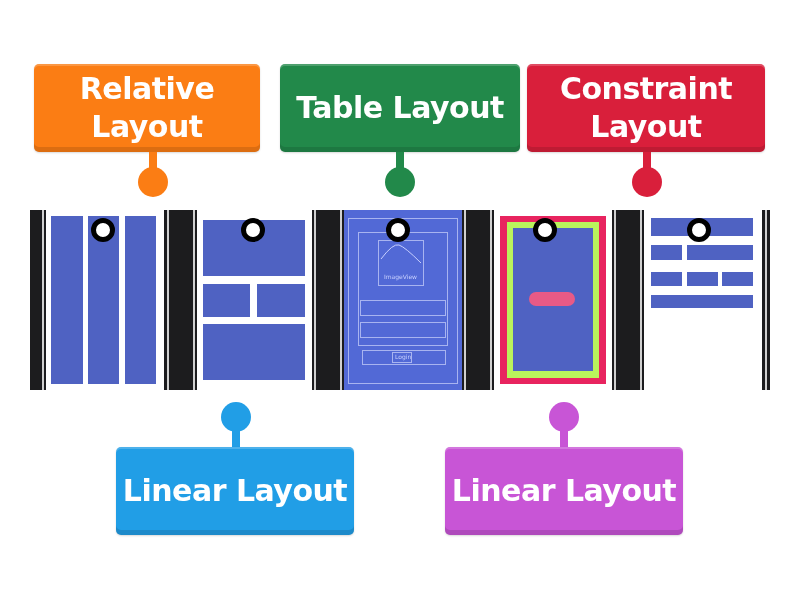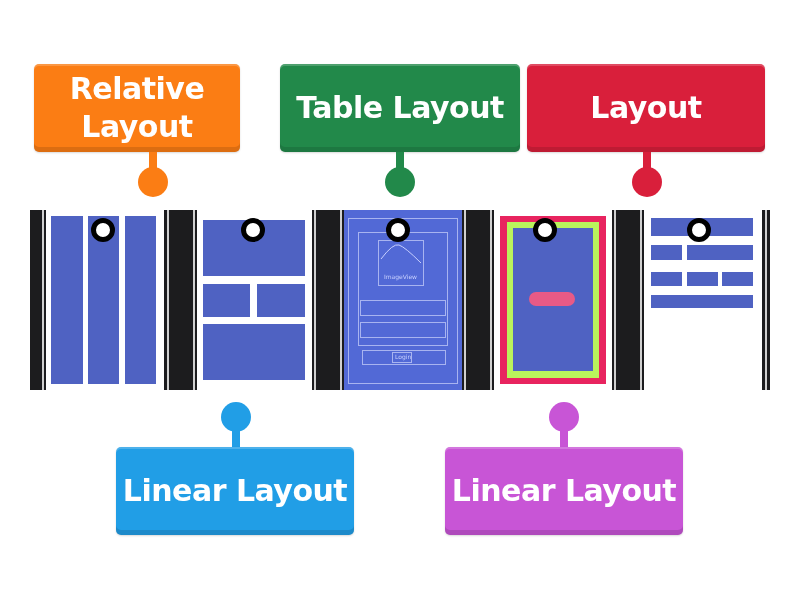--- a/index.html
+++ b/index.html
@@ -11,34 +11,35 @@
   .phone { position: absolute; top: 0; height: 180px; }
   .blk { position: absolute; background: #4f62c2; }
   .hole { position: absolute; width: 14px; height: 14px; border: 5px solid #000; background: #fff; border-radius: 50%; }
   .gline { position: absolute; background: #d0d0d0; width: 2px; top: 0; height: 180px; }
   .bp { position: absolute; border: 1px solid #a8b4f0; }
   .bptext { position: absolute; color: #c8d0ff; font-size: 6px; }
 </style>
 </head>
 <body>
 
-<div class="label" style="left:34px;top:64px;width:206px;height:88px;background:#fb7d14;flex-direction:column;">
+<div class="label" style="left:34px;top:64px;width:226px;height:88px;background:#fb7d14;flex-direction:column;">
   <span>Relative</span>
   <span>Layout</span>
 </div>
 <div class="stem" style="left:149px;top:152px;height:22px;background:#fb7d14;"></div>
 <div class="pin" style="left:138px;top:167px;background:#fb7d14;"></div>
 
 <div class="label" style="left:280px;top:64px;width:240px;height:88px;background:#22894a;">
   <span>Table Layout</span>
 </div>
 <div class="stem" style="left:396px;top:152px;height:22px;background:#22894a;"></div>
 <div class="pin" style="left:385px;top:167px;background:#22894a;"></div>
 
 <div class="label" style="left:527px;top:64px;width:238px;height:88px;background:#d91f3b;flex-direction:column;">
+  <span>Constraint</span>
   <span>Layout</span>
 </div>
 <div class="stem" style="left:643px;top:152px;height:22px;background:#d91f3b;"></div>
 <div class="pin" style="left:632px;top:167px;background:#d91f3b;"></div>
 
 <div class="strip">
   <div class="gline" style="left:12px;"></div>
 
   <div class="phone" style="left:16px;width:118px;background:#fff;">
     <div class="blk" style="left:5px;top:6px;width:32px;height:168px;"></div>

